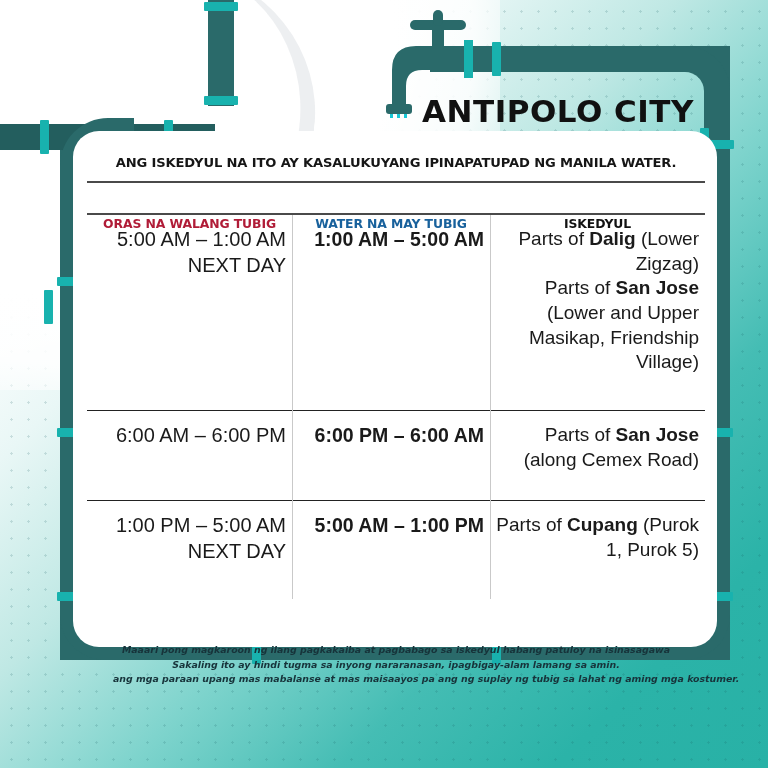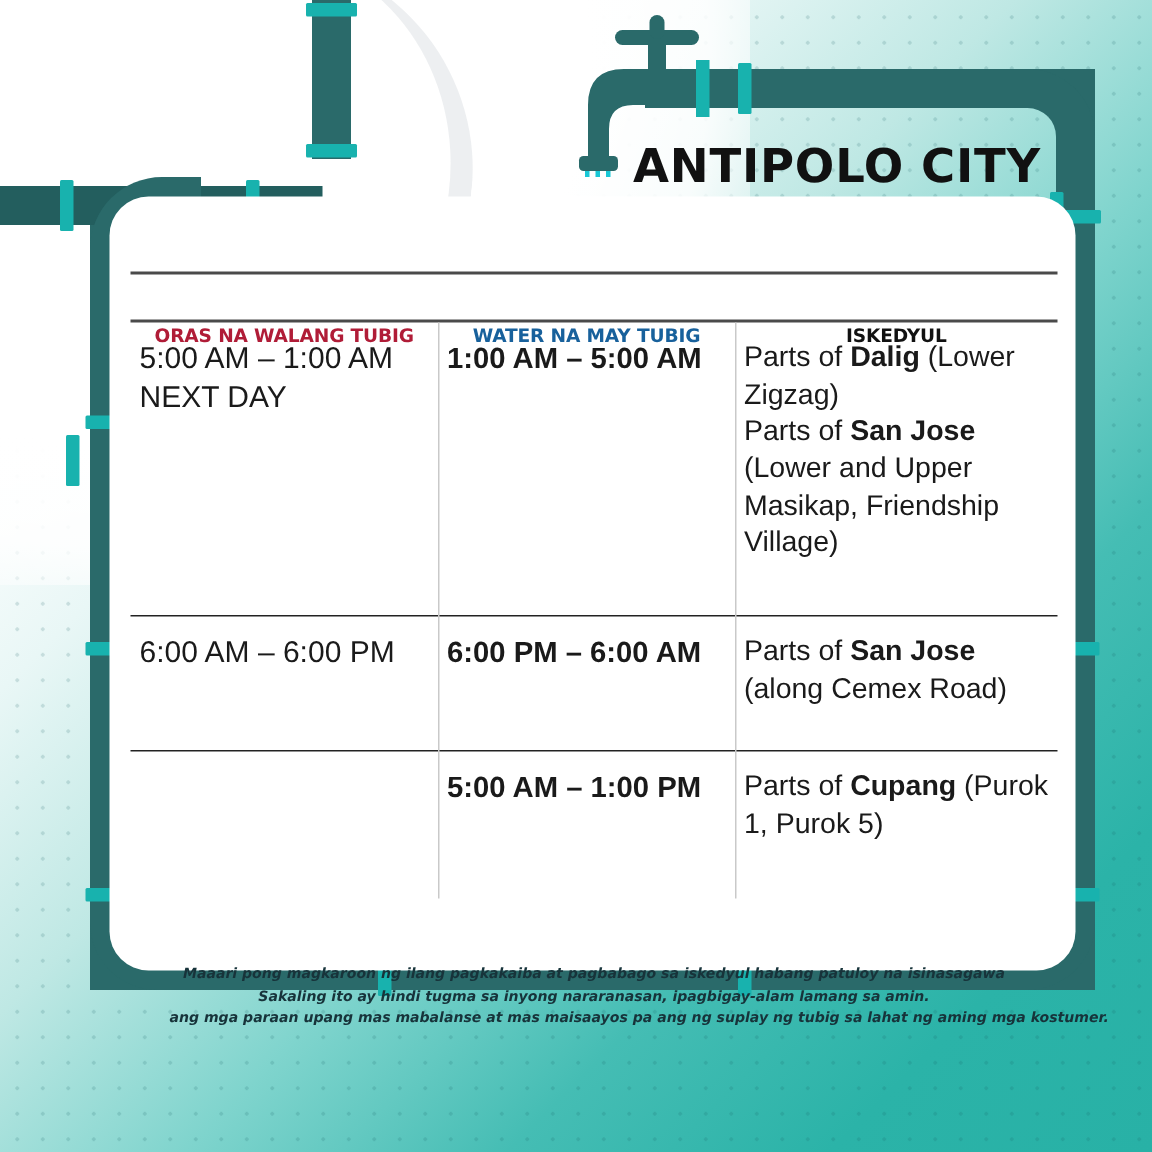--- a/index.html
+++ b/index.html
@@ -159,21 +159,21 @@
   #th-2{left:403px;width:215px;color:#111111;}
 
   #thead-rule{position:absolute;left:14px;top:82px;width:618px;height:2px;background:#4a4a4a;}
 
   
   #tbody{position:absolute;left:14px;top:84px;width:618px;}
   .trow{position:relative;width:618px;box-sizing:border-box;}
   .trow + .trow{border-top:1.6px solid #222222;}
   .tcell{
     position:absolute;top:0;box-sizing:border-box;
-    text-align:left;color:#1a1a1a;
+    text-align:right;color:#1a1a1a;
     font-family:"Liberation Sans", sans-serif;
     padding:12px 6px 10px;
   }
   .c0{left:0;width:205px;font-size:20px;line-height:1.28;}
   .c1{left:205px;width:198px;font-size:19.5px;line-height:1.28;font-weight:bold;}
   .c2{left:403px;width:215px;font-size:19px;line-height:1.3;}
   .c2 b{font-weight:bold;}
 
   
   .vrule{position:absolute;top:0;width:1.4px;background:#c9c9c9;}
@@ -248,20 +248,21 @@
     <rect x="32" y="106" width="3" height="14" fill="#17c8d6"></rect>
   </svg>
 
 
   <div id="card"></div>
 
   <div id="content">
 
     <div id="city-title">ANTIPOLO CITY</div>
 
+    <div id="subtitle">ANG ISKEDYUL NA ITO AY KASALUKUYANG IPINAPATUPAD NG MANILA WATER.</div>
     <div id="subtitle-rule"></div>
 
     <div class="thead">
       <div class="th" id="th-0" style="color: rgb(176, 28, 55);">ORAS NA WALANG TUBIG</div>
       <div class="th" id="th-1" style="color: rgb(24, 97, 156);">WATER NA  MAY TUBIG</div>
       <div class="th" id="th-2" style="color: rgb(17, 17, 17);">ISKEDYUL</div>
     </div>
     <div id="thead-rule"></div>
 
     <div id="tbody">
@@ -269,20 +270,21 @@
           <div class="tcell c0" style="height: 195px;">5:00 AM – 1:00 AM NEXT DAY</div>
           <div class="tcell c1" style="height: 195px;">1:00 AM – 5:00 AM</div>
           <div class="tcell c2" style="height: 195px;">Parts of <b>Dalig</b> (Lower Zigzag)<br>Parts of <b>San Jose</b> (Lower and Upper Masikap, Friendship Village)</div>
         </div>
         <div class="trow" style="height: 90px;">
           <div class="tcell c0" style="height: 90px;">6:00 AM – 6:00 PM</div>
           <div class="tcell c1" style="height: 90px;">6:00 PM – 6:00 AM</div>
           <div class="tcell c2" style="height: 90px;">Parts of <b>San Jose</b> (along Cemex Road)</div>
         </div>
         <div class="trow" style="height: 95px;">
+          <div class="tcell c0" style="height: 95px;">1:00 PM – 5:00 AM NEXT DAY</div>
           <div class="tcell c1" style="height: 95px;">5:00 AM – 1:00 PM</div>
           <div class="tcell c2" style="height: 95px;">Parts of <b>Cupang</b> (Purok 1, Purok 5)</div>
         </div>
         <div class="vrule" style="left: 205px; height: 384px;"></div>
         <div class="vrule" style="left: 403px; height: 384px;"></div>
       </div>
 
     <div id="footer">
       <div>Maaari pong magkaroon ng ilang pagkakaiba at pagbabago sa iskedyul habang patuloy na isinasagawa</div>
       <div>Sakaling ito ay hindi tugma sa inyong nararanasan, ipagbigay-alam lamang sa amin.</div>

